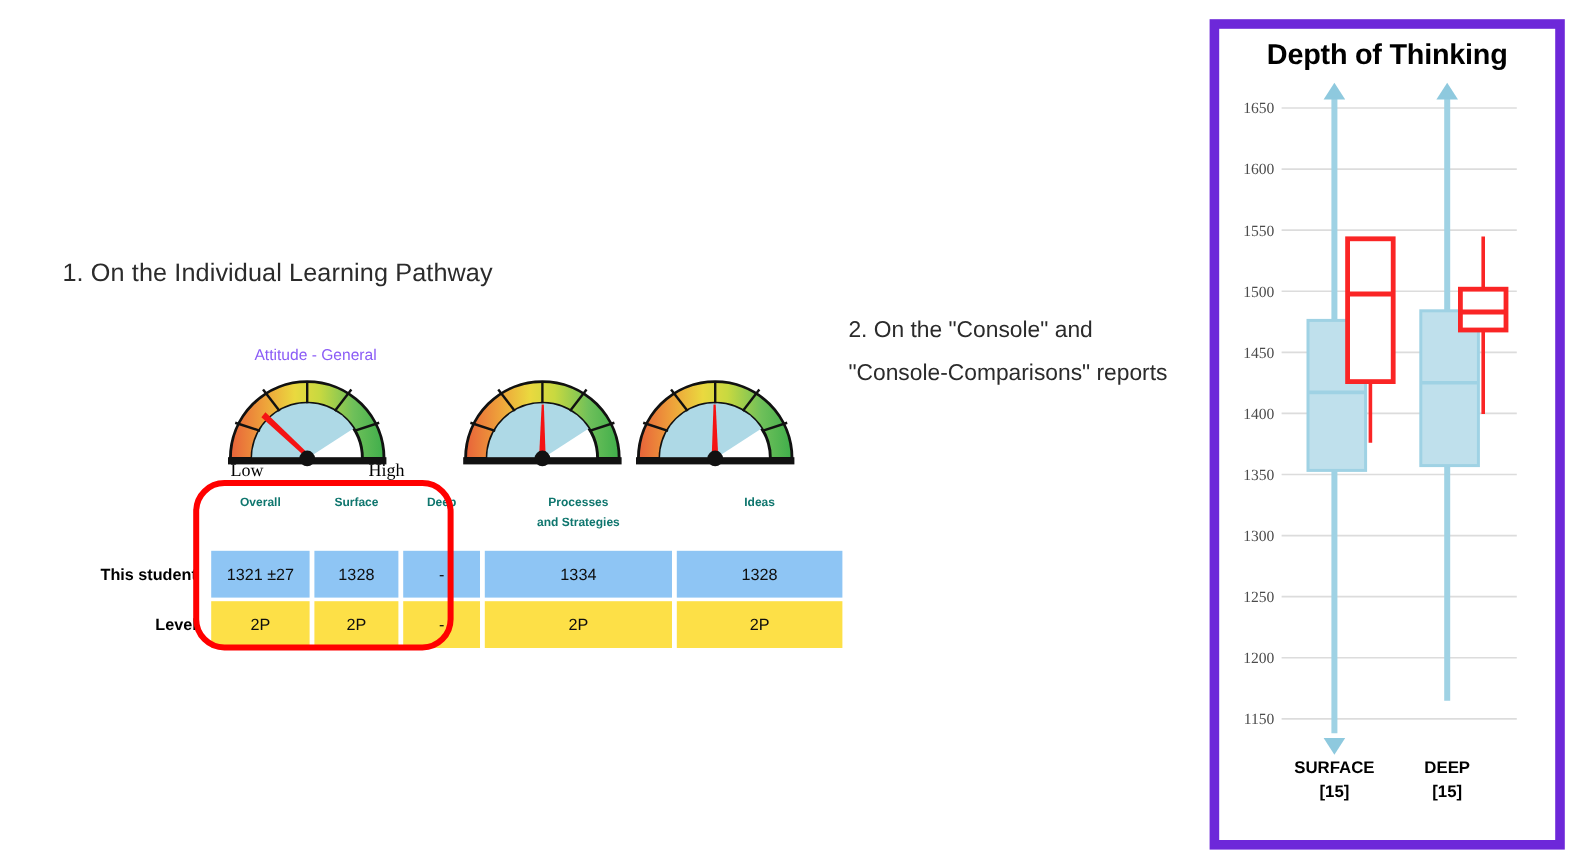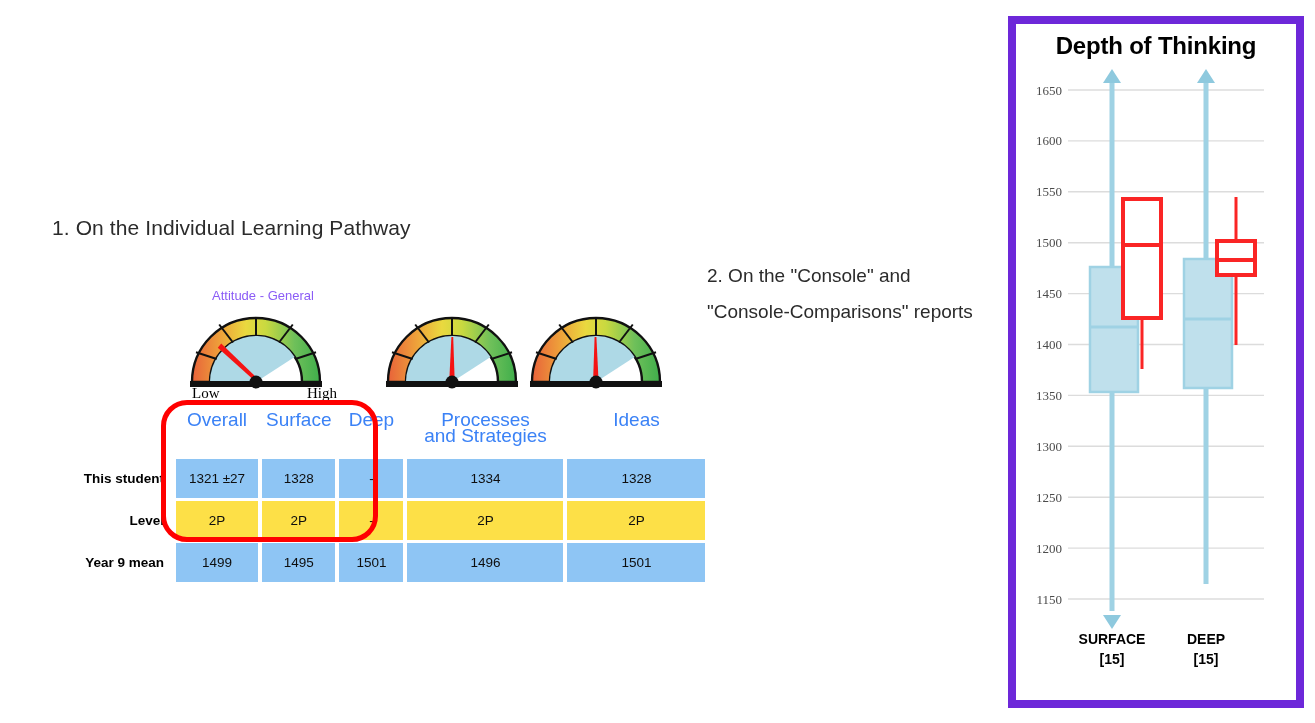--- a/index.html
+++ b/index.html
@@ -74,23 +74,23 @@
   
   .report-table {
     position: absolute;
     left: 48px;
     top: 407px;
     border-collapse: separate;
     border-spacing: 4px 3px;
     font-size: 13.5px;
   }
   .report-table th {
-    font-weight: normal;
-    font-size: 19px;
-    color: #3b82f6;
+    font-weight: bold;
+    font-size: 10px;
+    color: #0f766e;
     padding: 2px 4px 12px 4px;
     text-align: center;
     vertical-align: top;
     line-height: 16px;
   }
   .report-table th.rowhead-blank {
     width: 112px;
   }
   .report-table td.rowlabel {
     font-weight: bold;
@@ -292,28 +292,20 @@
       <td class="cell c-blue">1328</td>
     </tr>
     <tr>
       <td class="rowlabel">Level</td>
       <td class="cell c-cyan">2P</td>
       <td class="cell c-cyan">2P</td>
       <td class="cell c-cyan">-</td>
       <td class="cell c-cyan">2P</td>
       <td class="cell c-cyan">2P</td>
     </tr>
-    <tr>
-      <td class="rowlabel">Year 9 mean</td>
-      <td class="cell c-blue">1499</td>
-      <td class="cell c-blue">1495</td>
-      <td class="cell c-blue">1501</td>
-      <td class="cell c-blue">1496</td>
-      <td class="cell c-blue">1501</td>
-    </tr>
   </tbody>
 </table>
 
 <div class="red-highlight"></div>
 
 <div class="heading-2">2. On the "Console" and "Console-Comparisons" reports</div>
 
 <div class="chart-panel">
   <div class="chart-title">Depth of Thinking</div>
 

